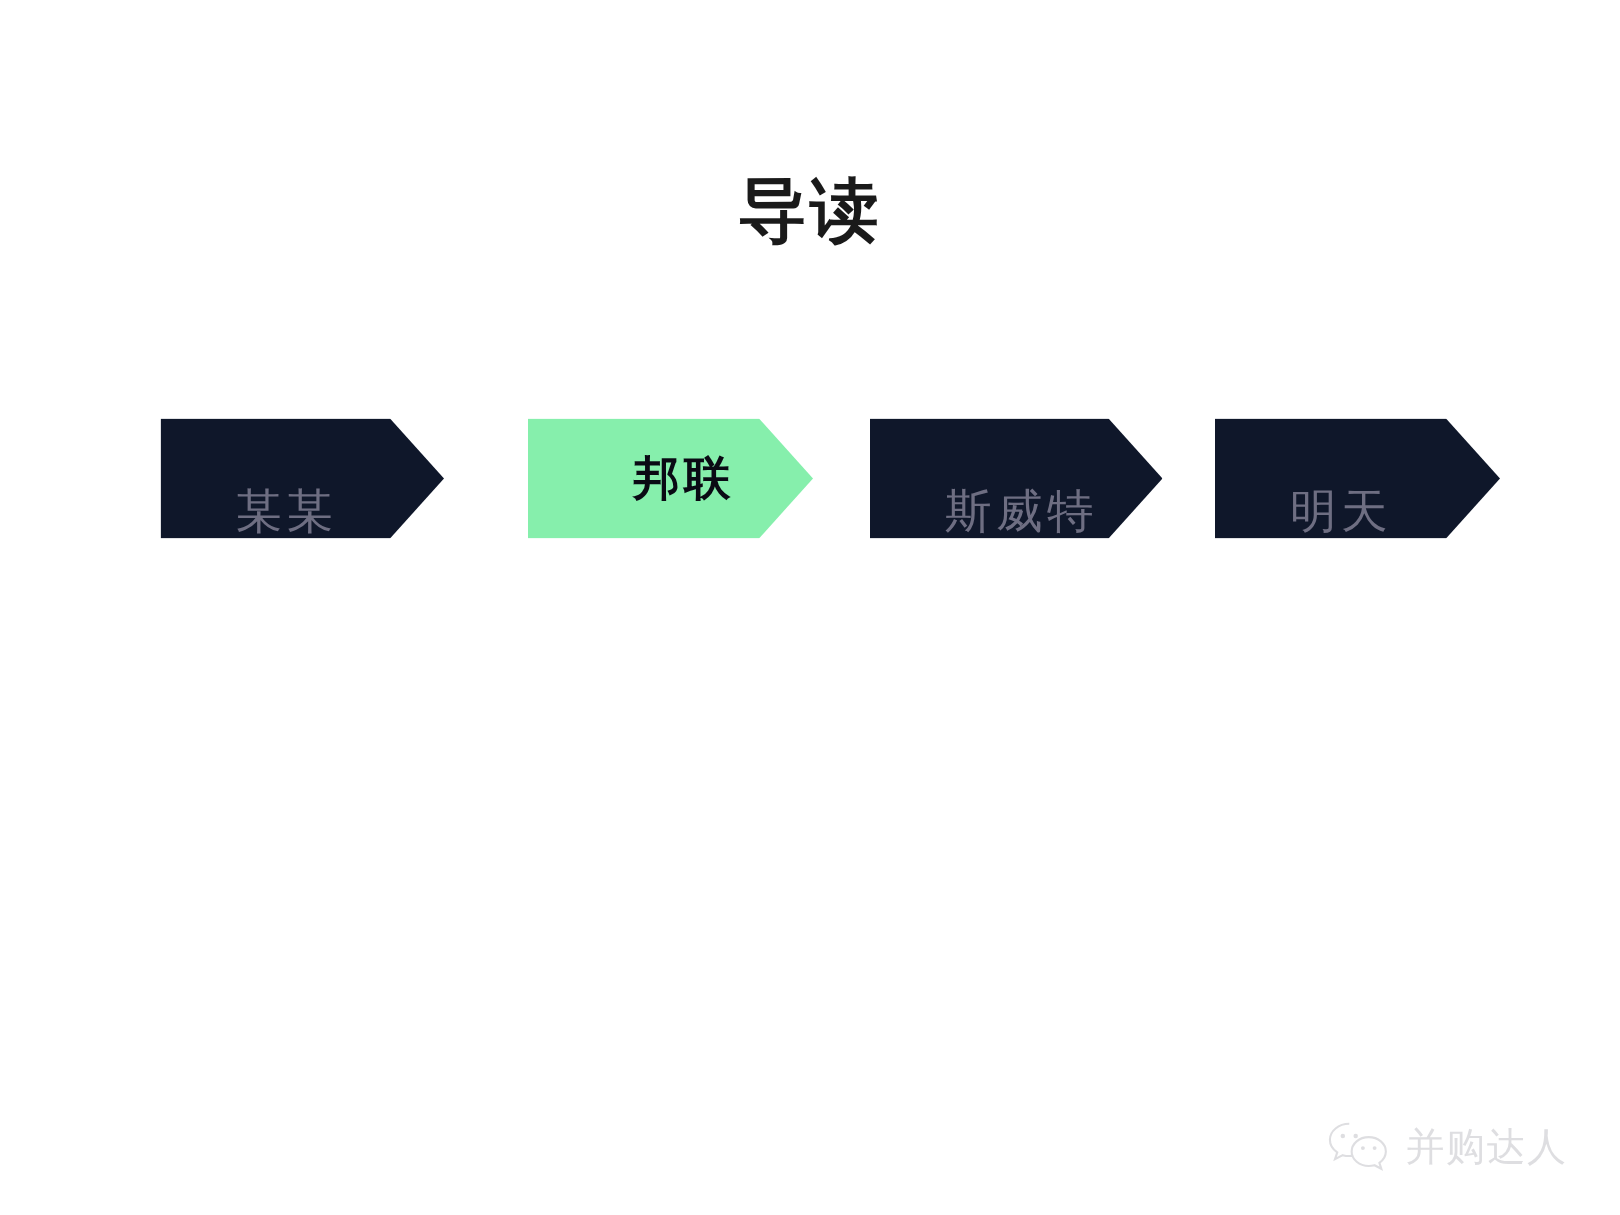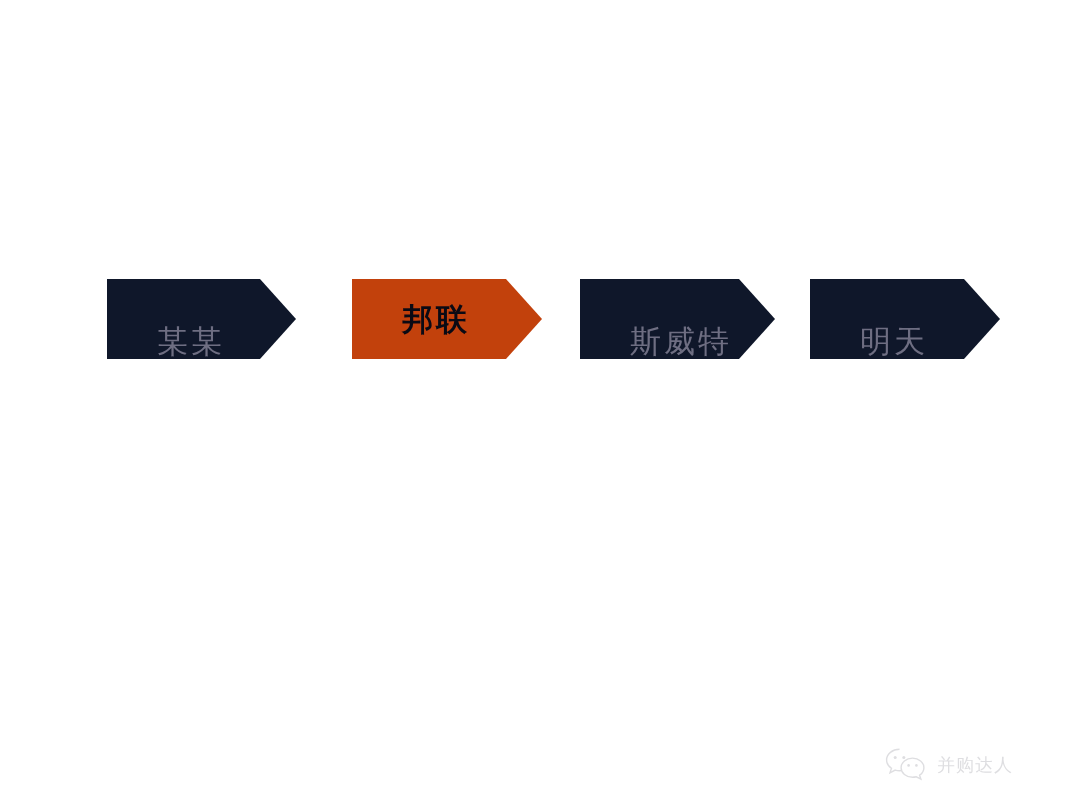--- a/index.html
+++ b/index.html
@@ -73,21 +73,22 @@
   .chevron.inactive {
     background: #0f172a;
     align-items: flex-end;
   }
   .chevron.inactive .chevron-label {
     color: #6e6e82;
     font-weight: 400;
   }
 
   .chevron.active {
-    background: #c2410c;
+    background: #86efac;
+    padding-left: 20px;
   }
   .chevron.active .chevron-label {
     color: #0a0a14;
     font-weight: 700;
   }
 
   
   #chevron-0 { left: 107px; width: 189px; }
   #chevron-1 { left: 352px; width: 190px; }
   #chevron-2 { left: 580px; width: 195px; }
@@ -104,33 +105,34 @@
     align-items: center;
     gap: 9px;
     opacity: 0.45;
   }
   #watermark-logo {
     width: 44px;
     height: 38px;
     flex: 0 0 auto;
   }
   #watermark-text {
-    font-size: 18px;
+    font-size: 26px;
     line-height: 30px;
     letter-spacing: 1px;
     color: #b7b7bd;
     white-space: nowrap;
     font-family: "DejaVu Sans", "Liberation Sans", sans-serif;
   }
 </style>
 </head>
 <body>
 
 <div id="slide">
 
+  <div id="slide-title">导读</div>
 
   <div id="chevron-nav">
 
     <div id="chevron-0" class="chevron inactive">
       <span class="chevron-label">某某</span>
     </div>
 
     <div id="chevron-1" class="chevron active">
       <span class="chevron-label">邦联</span>
     </div>

